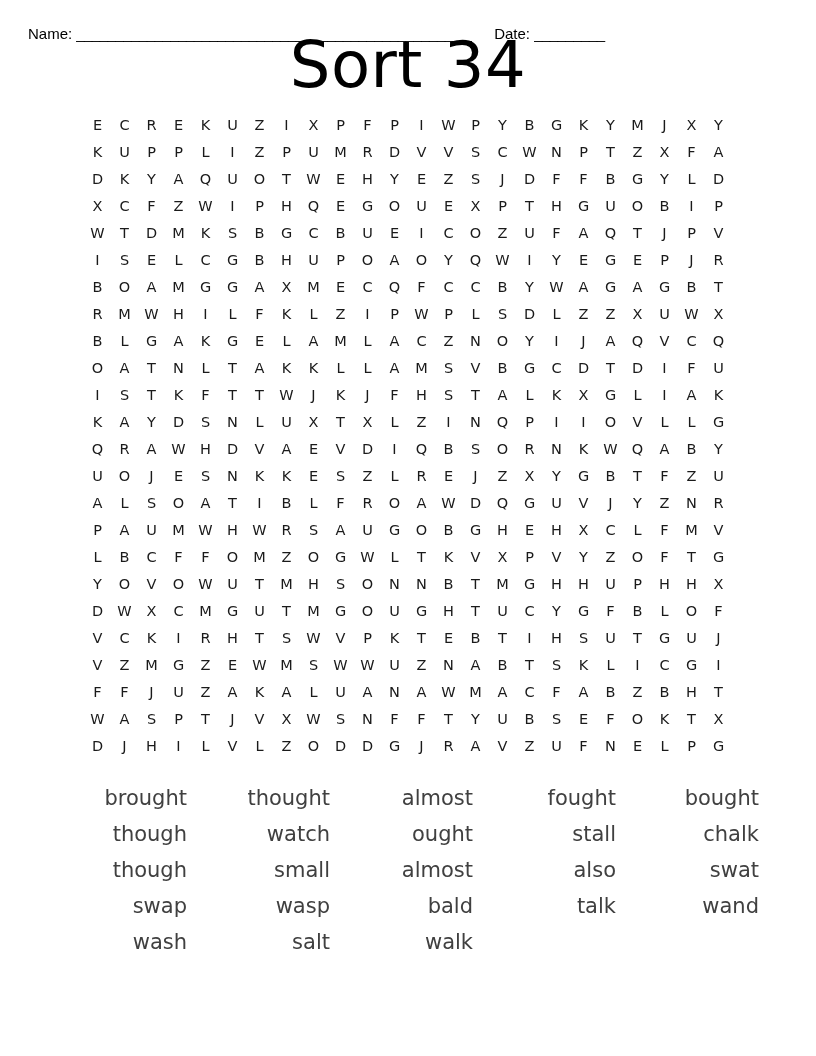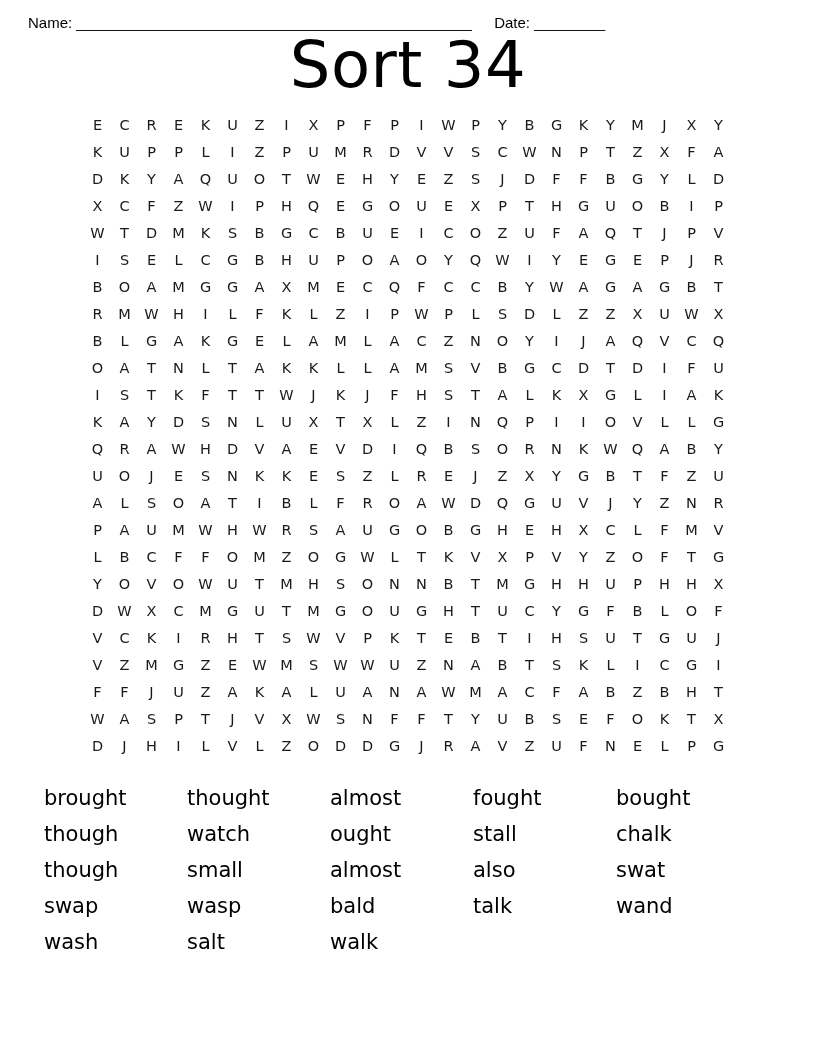--- a/index.html
+++ b/index.html
@@ -13,21 +13,21 @@
     height: 1056px;
     position: relative;
     font-family: "DejaVu Sans", sans-serif;
     color: #000000;
     overflow: hidden;
   }
 
   
   .header-line {
     position: absolute;
-    top: 5px;
+    top: 16px;
     left: 0px;
     width: 816px;
     height: 26px;
     display: flex;
     align-items: flex-end;
     padding-left: 28px;
     padding-right: 26px;
     box-sizing: border-box;
   }
   .field-label {
@@ -93,22 +93,23 @@
   }
   .word-row {
     display: flex;
     height: 36px;
   }
   .word-cell {
     width: 143px;
     font-family: "DejaVu Sans", sans-serif;
     font-size: 21px;
     line-height: 36px;
-    color: #000000;
+    color: #404040;
     white-space: nowrap;
+    text-align: right;
   }
   .word-cell.empty { visibility: hidden; }
 </style>
 </head>
 <body>
 
 <div class="header-line">
   <span class="field-label">Name:</span>
   <span class="field-rule rule-name">______________________________________________________</span>
   <span class="spacer-gap"></span>

